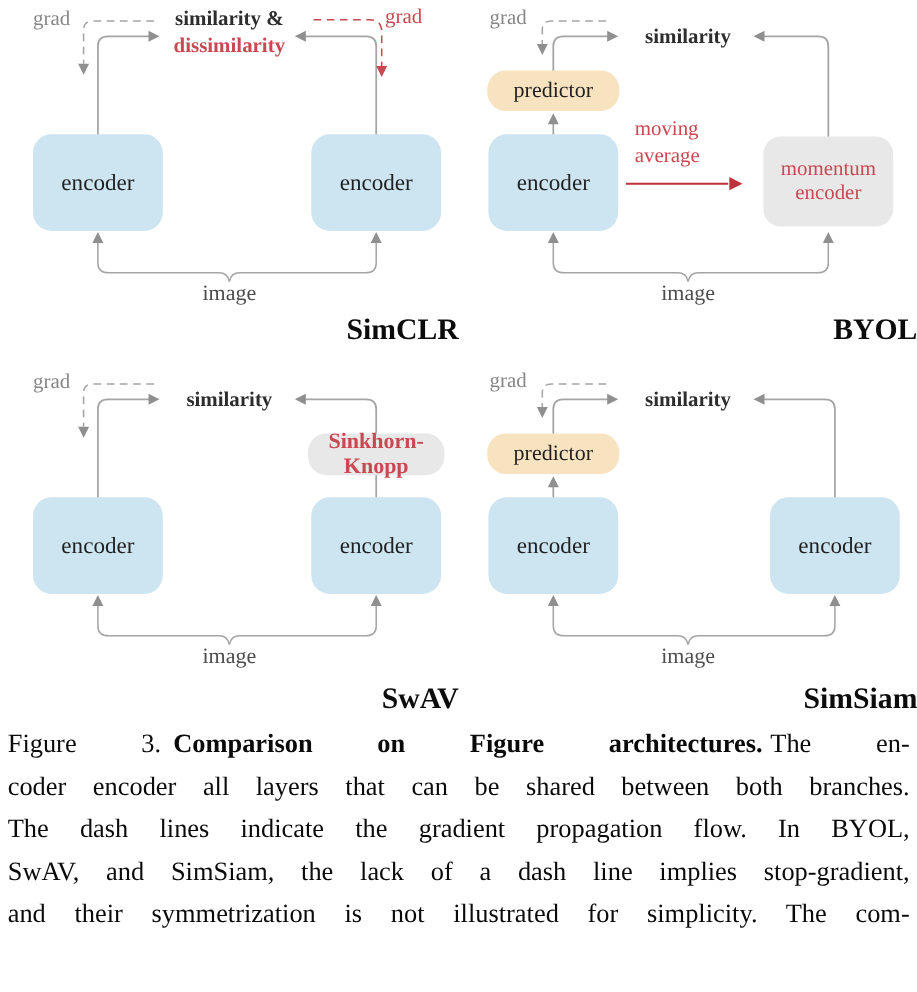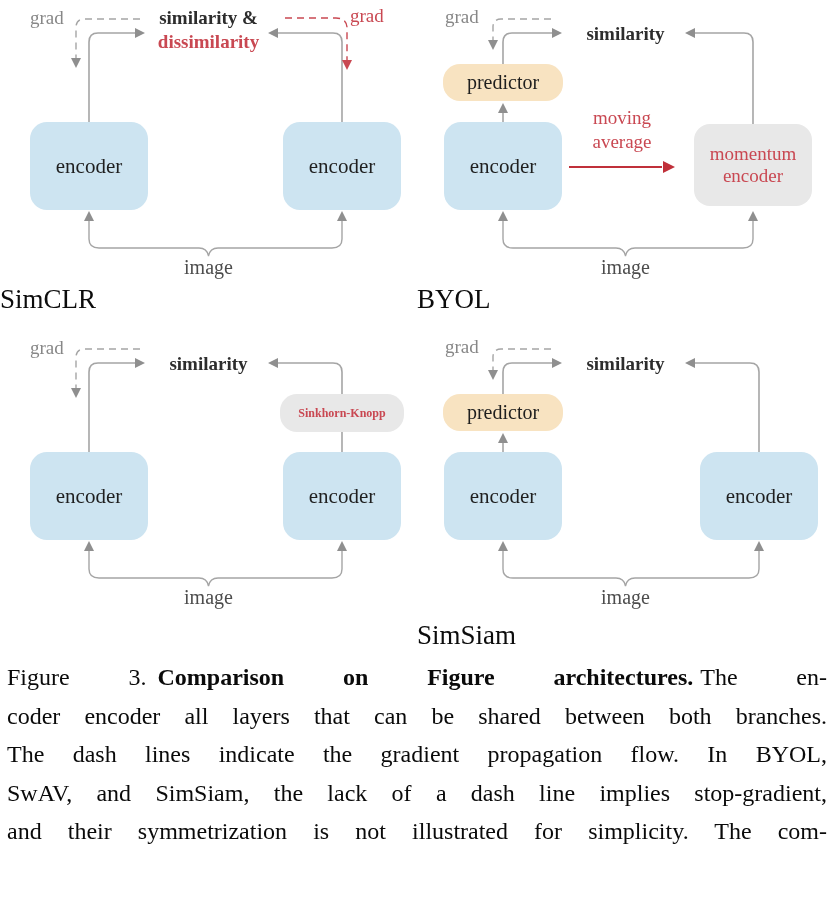--- a/index.html
+++ b/index.html
@@ -14,30 +14,30 @@
   path.redarrow{stroke:var(--red-strong);stroke-width:1.8;fill:none;}
   polygon.head{fill:var(--arrow-gray);}
   polygon.head.red{fill:var(--red);}
   polygon.head.redstrong{fill:var(--red-strong);}
   .box{position:absolute;display:flex;align-items:center;justify-content:center;text-align:center;color:var(--box-text);}
   .enc{width:118px;height:88px;background:var(--encoder-fill);border-radius:17px;font-size:21px;}
   .pred{left:26px;top:64px;width:120px;height:37px;background:var(--predictor-fill);border-radius:17px;font-size:20px;}
   .mom{left:277px;top:124px;width:118px;height:82px;background:var(--panel-gray-fill);border-radius:16px;
        color:var(--red);font-size:19px;line-height:22px;flex-direction:column;}
   .sink{left:280px;top:64px;width:124px;height:38px;background:var(--panel-gray-fill);border-radius:17px;
-       color:var(--red);font-size:12px;font-weight:600;}
+       color:var(--red);font-size:20px;font-weight:600;}
   .grad{position:absolute;font-size:19px;color:var(--grad-gray);}
   .grad.red-t{color:var(--red);}
   .loss{position:absolute;left:0;right:0;text-align:center;font-size:19px;font-weight:bold;
         color:var(--loss-text);line-height:24px;}
   .loss .red-t{color:var(--red);}
-  .movavg{position:absolute;left:160px;top:106px;width:90px;text-align:center;font-size:19px;
+  .movavg{position:absolute;left:160px;top:106px;width:90px;text-align:left;font-size:19px;
           line-height:24px;color:var(--red);}
   .imglbl{position:absolute;left:0;right:0;top:256px;text-align:center;font-size:20px;color:var(--image-gray);}
-  .ptitle{position:absolute;left:0;right:0;top:284px;text-align:left;font-size:27px;color:var(--title-color);}
+  .ptitle{position:absolute;left:0;right:0;top:284px;text-align:right;font-size:27px;color:var(--title-color);font-weight:bold;}
   .low .ptitle{top:290px;}
   #caption{position:absolute;left:7px;top:658px;width:820px;font-size:24px;line-height:38.5px;color:var(--caption-color);}
   .cl{white-space:normal;}
   .just{text-align:justify;text-align-last:justify;}
   .b{font-weight:bold;margin-left:11px;margin-right:7px;}
 </style>
 </head>
 <body>
 
 <div id="figure">
@@ -111,20 +111,21 @@
       <path class="brace" d="M89,215 V239 Q89,248 99,248 H199 Q207,248 208.5,256 Q210,248 218,248 H332 Q342,248 342,239 V215"></path>
       <polygon class="head" points="89,211 84,221 94,221"></polygon>
       <polygon class="head" points="342,211 337,221 347,221"></polygon>
     </svg>
     <div class="grad" style="left:30px;top:7px;">grad</div>
     <div class="loss" style="top:22px;">similarity</div>
     <div class="box sink">Sinkhorn-Knopp</div>
     <div class="box enc" style="left:30px;top:122px;">encoder</div>
     <div class="box enc" style="left:283px;top:122px;">encoder</div>
     <div class="imglbl">image</div>
+    <div class="ptitle">SwAV</div>
   </div>
 
   <div class="panel low" style="left:417px;top:330px;">
     <svg class="wires" width="417" height="322" viewBox="0 0 417 322">
       <path class="solid" d="M86,64 V42 Q86,33 95,33 H135"></path>
       <polygon class="head" points="145,33 135,28 135,38"></polygon>
       <path class="solid" d="M86,122 V111"></path>
       <polygon class="head" points="86,103 81,113 91,113"></polygon>
       <path class="solid" d="M342,122 V42 Q342,33 333,33 H278"></path>
       <polygon class="head" points="268,33 278,28 278,38"></polygon>

